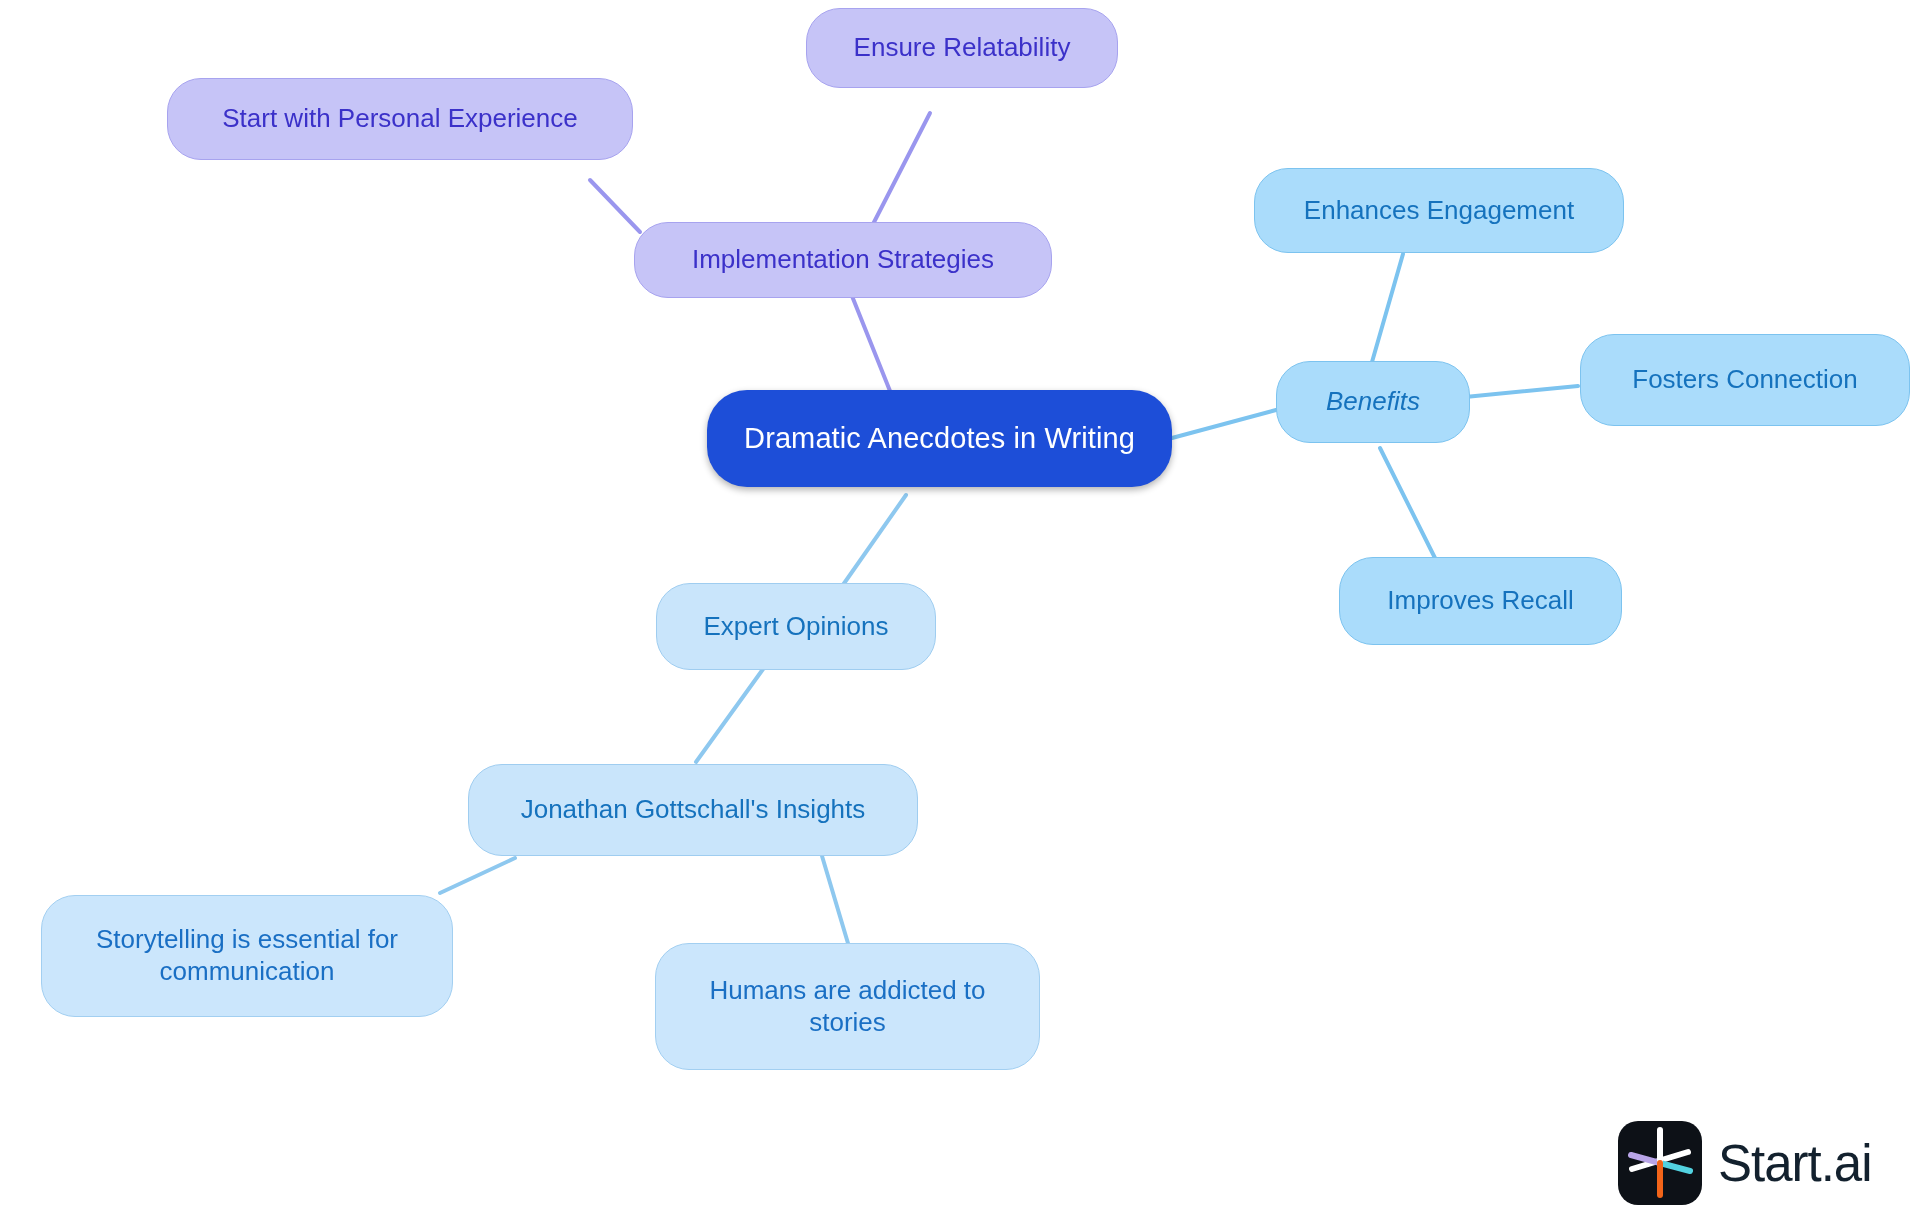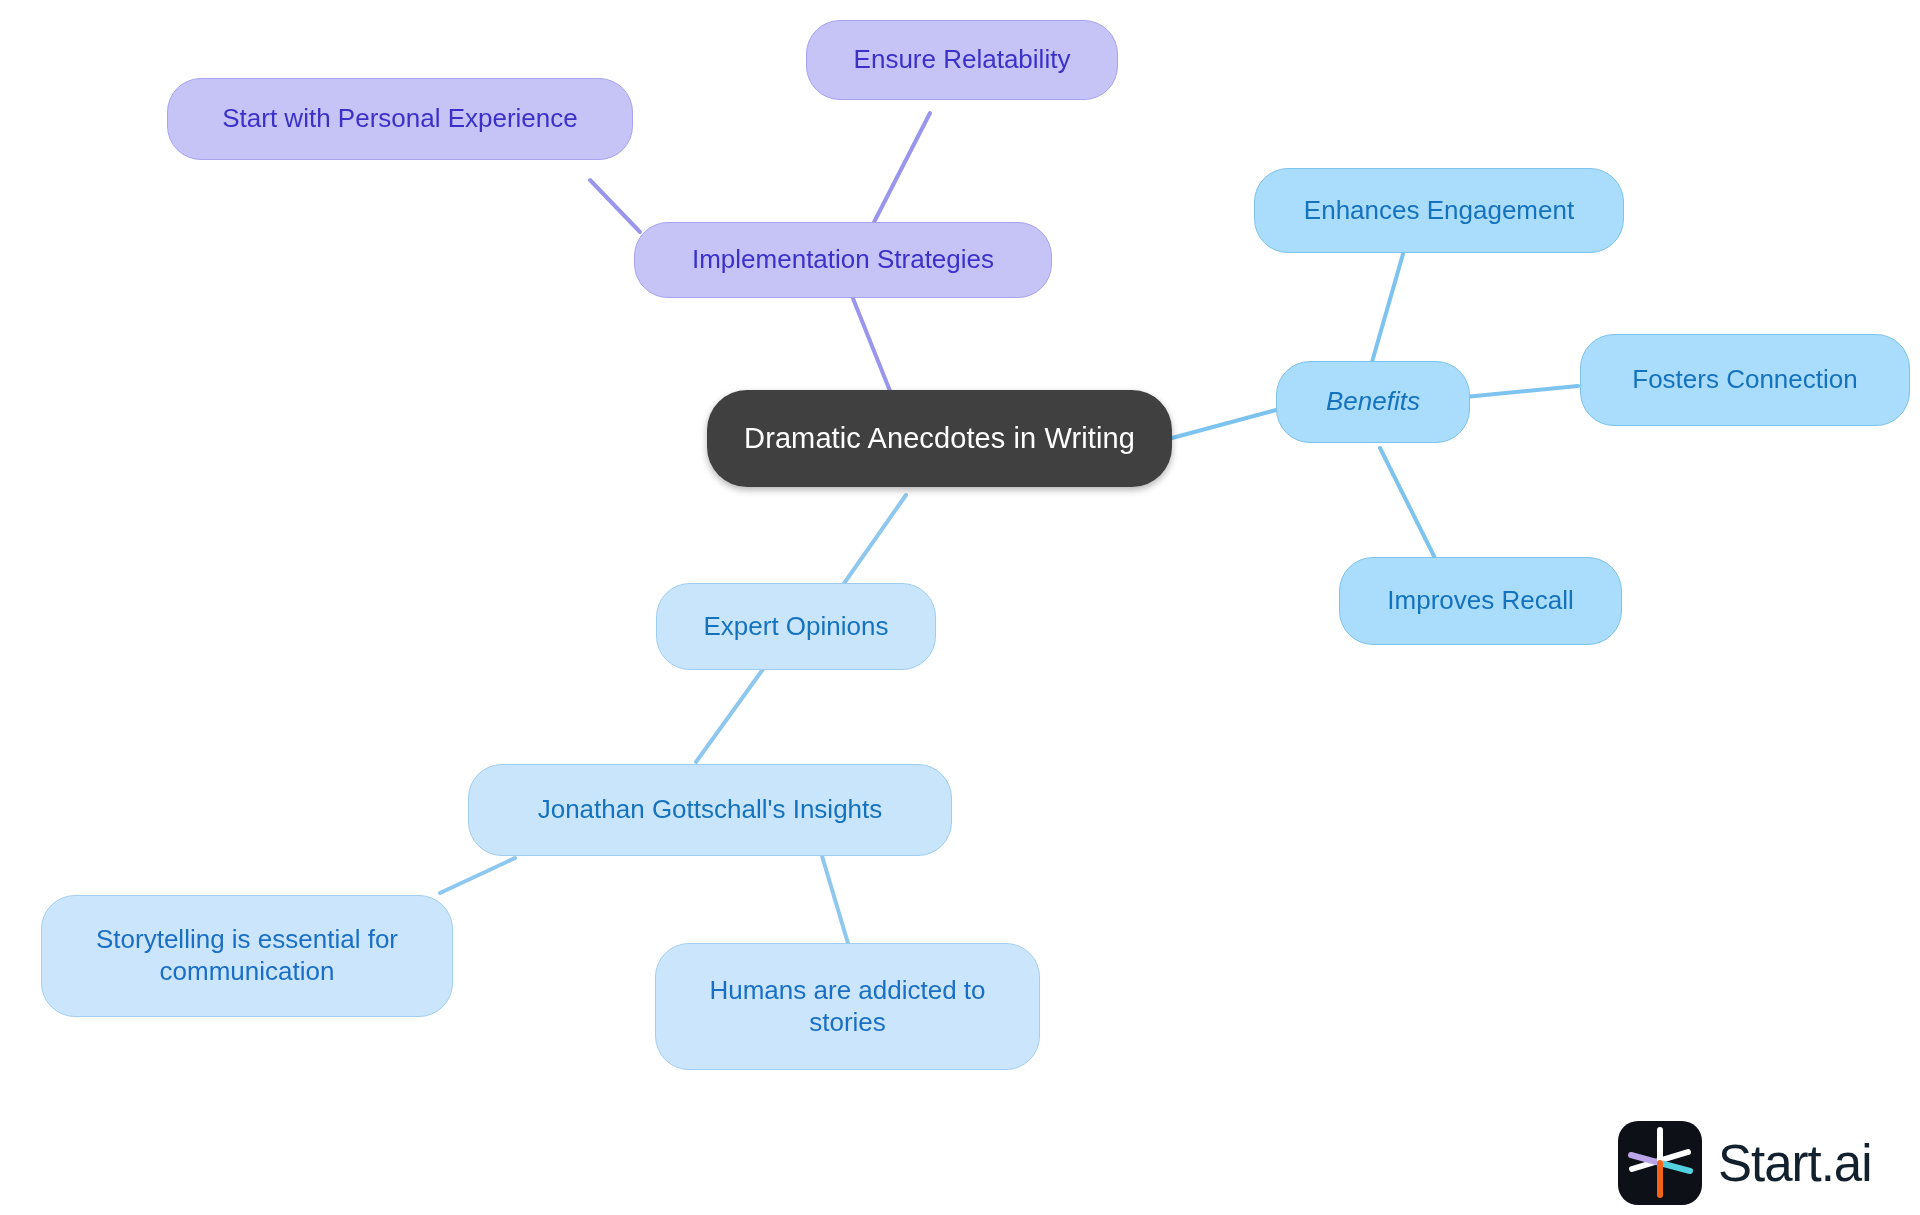--- a/index.html
+++ b/index.html
@@ -27,21 +27,21 @@
     display: flex;
     align-items: center;
     justify-content: center;
     text-align: center;
     border-radius: 999px;
     line-height: 1.22;
     white-space: pre-line;
     padding: 0 22px;
   }
   .node-root {
-    background: #404040;
+    background: #1d4ed8;
     color: #ffffff;
     border: none;
     border-radius: 40px;
     font-size: 29px;
     letter-spacing: 0.1px;
     box-shadow: 0 3px 7px rgba(0,0,0,0.30);
   }
   .node-purple {
     background: #c6c4f7;
     border: 1.6px solid #a7a3ef;
@@ -129,21 +129,21 @@
   </div>
 
   <div class="node node-purple" style="left:167px; top:78px; width:466px; height:82px;">
     <span>Start with Personal Experience</span>
   </div>
 
   <div class="node node-purple" style="left:634px; top:222px; width:418px; height:76px;">
     <span>Implementation Strategies</span>
   </div>
 
-  <div class="node node-purple" style="left:806px; top:20px; width:312px; height:80px;">
+  <div class="node node-purple" style="left:806px; top:8px; width:312px; height:80px;">
     <span>Ensure Relatability</span>
   </div>
 
   <div class="node node-blue-mid" style="left:1276px; top:361px; width:194px; height:82px;">
     <span>Benefits</span>
   </div>
 
   <div class="node node-blue-leaf" style="left:1254px; top:168px; width:370px; height:85px;">
     <span>Enhances Engagement</span>
   </div>
@@ -153,21 +153,21 @@
   </div>
 
   <div class="node node-blue-leaf" style="left:1339px; top:557px; width:283px; height:88px;">
     <span>Improves Recall</span>
   </div>
 
   <div class="node node-blue-light" style="left:656px; top:583px; width:280px; height:87px;text-align:center;">
     <span>Expert Opinions</span>
   </div>
 
-  <div class="node node-blue-light" style="left:468px; top:764px; width:484px; height:92px;">
+  <div class="node node-blue-light" style="left:468px; top:764px; width:450px; height:92px;">
     <span>Jonathan Gottschall's Insights</span>
   </div>
 
   <div class="node node-blue-pale" style="left:41px; top:895px; width:412px; height:122px;">
     <span>Storytelling is essential for
 communication</span>
   </div>
 
   <div class="node node-blue-pale" style="left:655px; top:943px; width:385px; height:127px;">
     <span>Humans are addicted to

